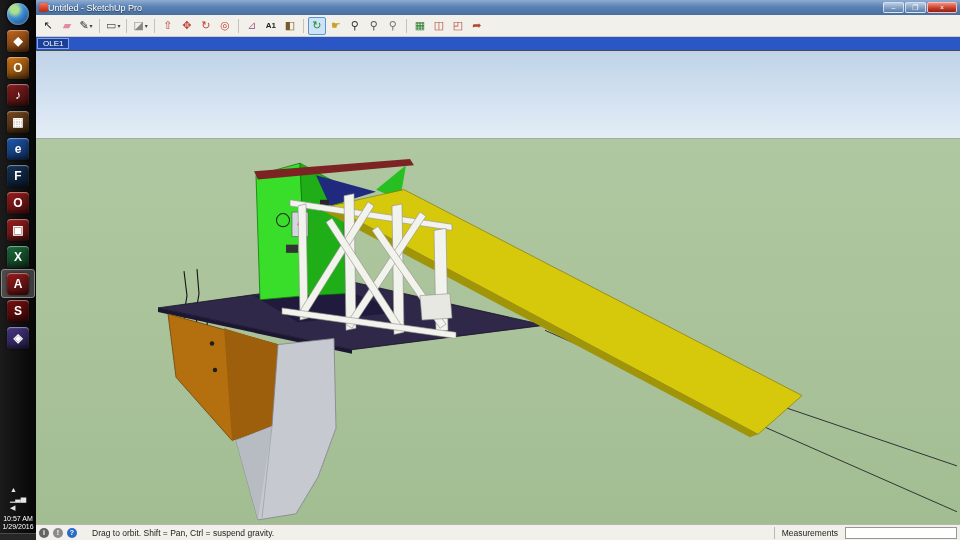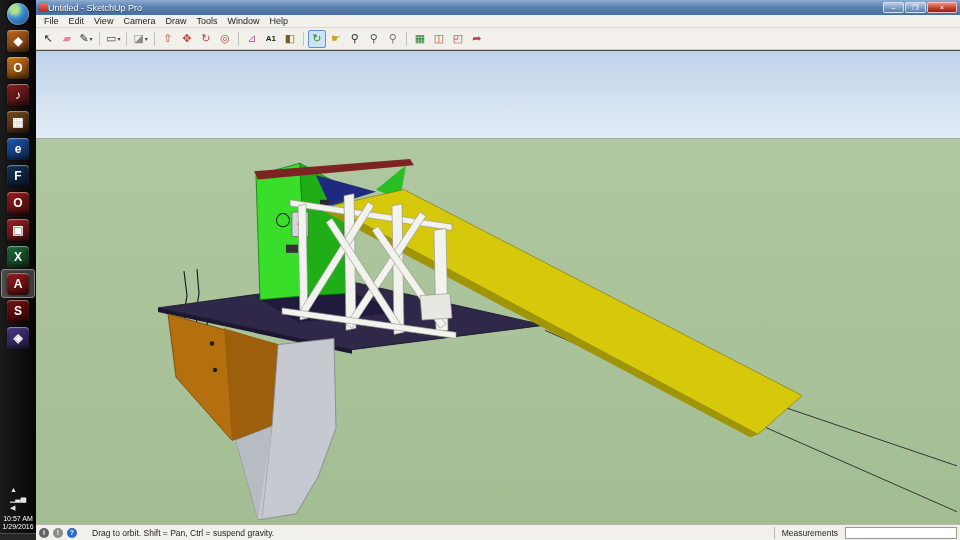--- a/index.html
+++ b/index.html
@@ -133,30 +133,20 @@
       <span class="app-ic"></span>
       <span class="title">Untitled - SketchUp Pro</span>
       <span class="cap-spacer"></span>
       <span id="capbtns" style="display:flex">
           <span class="capbtn">–</span>
           <span class="capbtn">❐</span>
           <span class="capbtn close">×</span>
         </span>
     </div>
 
-    <div class="menubar" id="menubar">
-        <span class="menu-item">File</span>
-        <span class="menu-item">Edit</span>
-        <span class="menu-item">View</span>
-        <span class="menu-item">Camera</span>
-        <span class="menu-item">Draw</span>
-        <span class="menu-item">Tools</span>
-        <span class="menu-item">Window</span>
-        <span class="menu-item">Help</span>
-      </div>
 
     <div class="toolbar" id="toolbar">
         <div class="tbtn">
           <span class="glyph" style="color: rgb(26, 26, 26);">↖</span>
         </div>
         <div class="tbtn">
           <span class="glyph" style="color: rgb(226, 138, 168);">▰</span>
         </div>
         <div class="tbtn">
           <span class="glyph" style="color: rgb(51, 51, 47);">✎</span>
@@ -219,20 +209,23 @@
           <span class="glyph" style="color: rgb(181, 69, 47);">◫</span>
         </div>
         <div class="tbtn">
           <span class="glyph" style="color: rgb(181, 69, 47);">◰</span>
         </div>
         <div class="tbtn">
           <span class="glyph" style="color: rgb(181, 69, 47);">➦</span>
         </div>
       </div>
 
+    <div class="oleband">
+      <span class="ole-tab">OLE1</span>
+    </div>
 
     <div class="viewport">
       <svg viewBox="0 0 924 464" preserveAspectRatio="none">
         <defs>
           <linearGradient id="skyG" x1="0" y1="0" x2="0" y2="1">
             <stop offset="0" stop-color="#bfd3e9"></stop>
               <stop offset="1" stop-color="#e4edf6"></stop>
           </linearGradient>
           <linearGradient id="grdG" x1="0" y1="0" x2="0" y2="1">
             <stop offset="0" stop-color="#b0c8a1"></stop>

